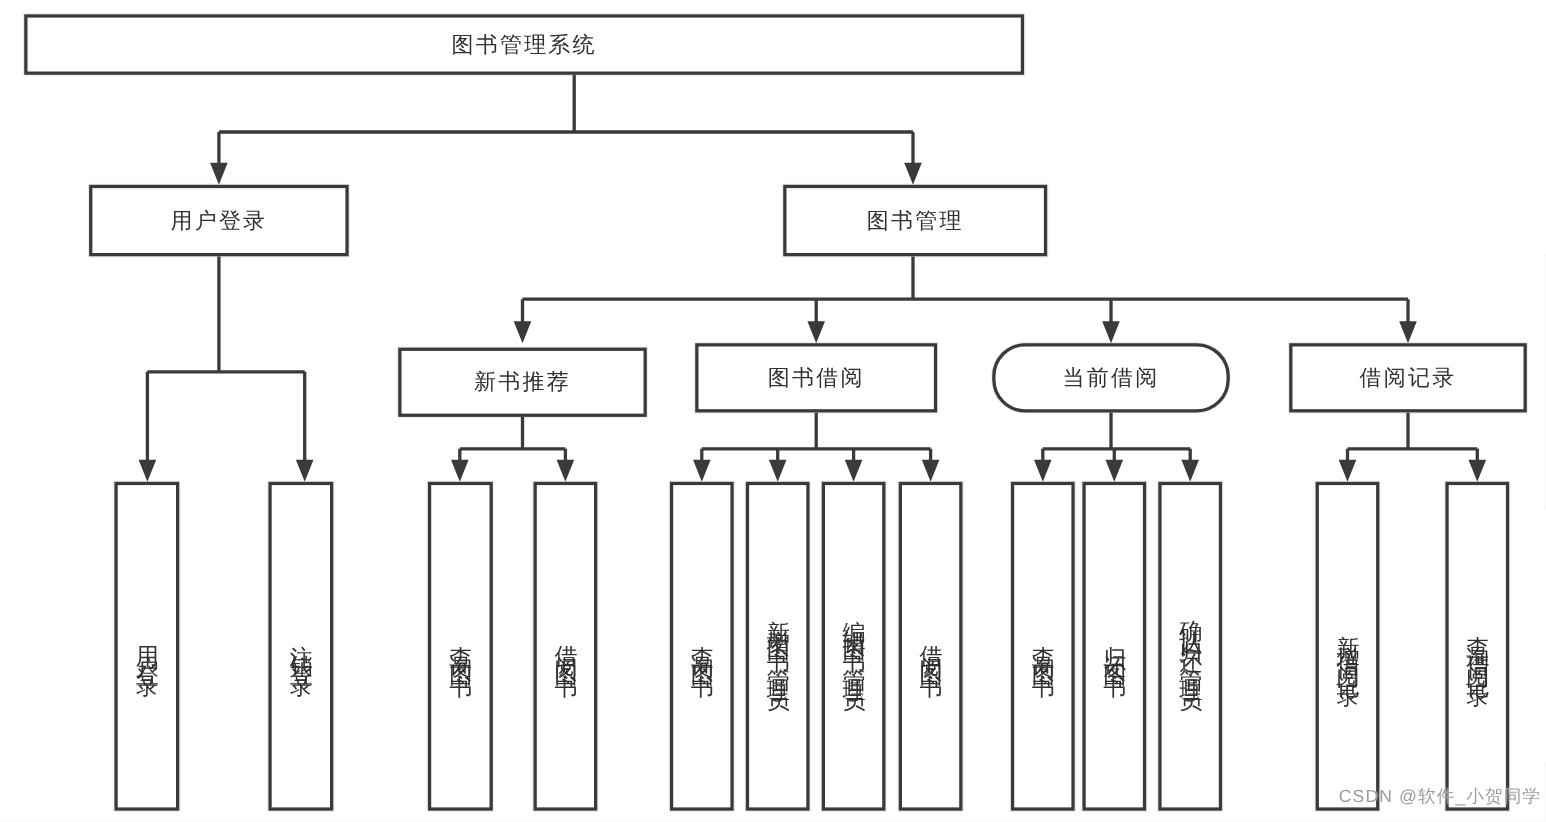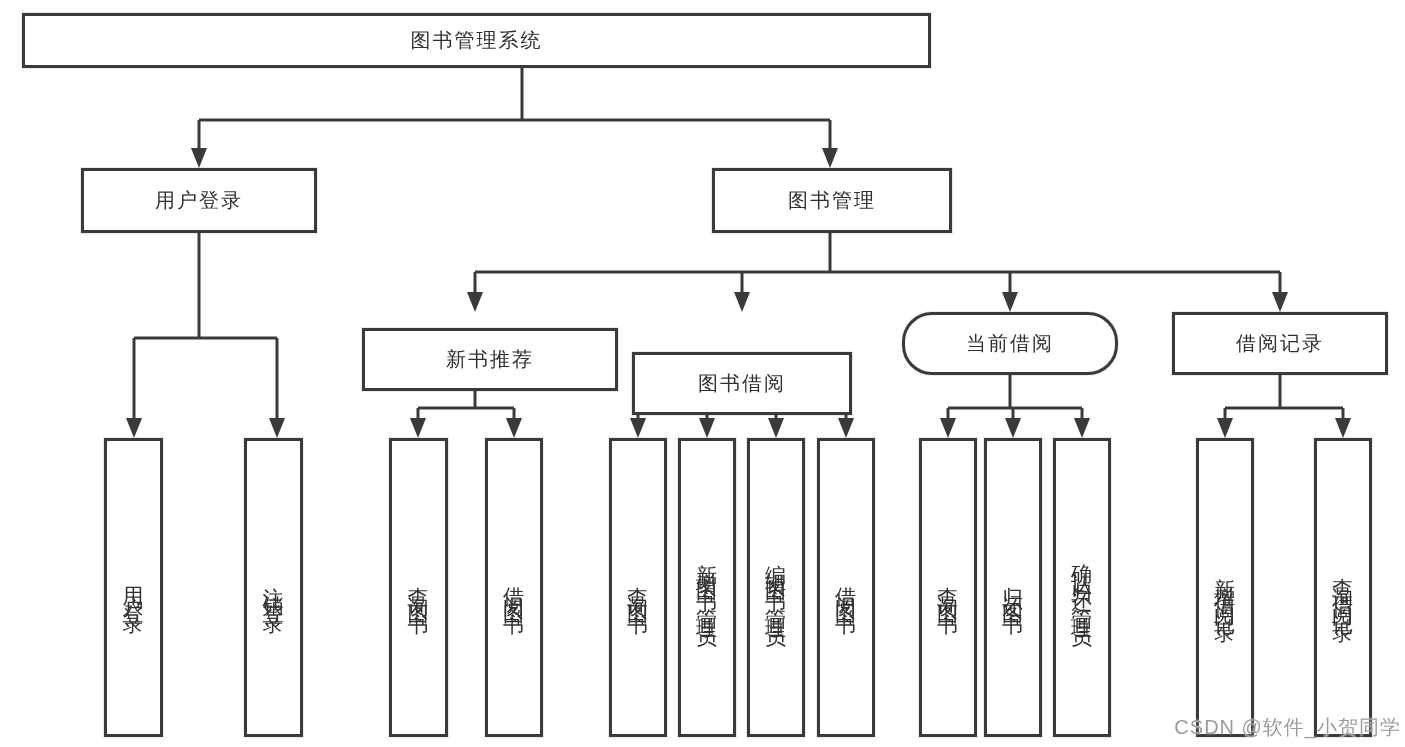--- a/index.html
+++ b/index.html
@@ -34,21 +34,21 @@
     writing-mode:vertical-rl;
     text-orientation:mixed;
     font-size:21px;
     letter-spacing:9px;
     line-height:1;
     color:var(--text);
   }
   .watermark{
     position:absolute;
     right:4px;top:714px;
-    font-size:20px;
+    font-size:16px;
     color:var(--wm);
     letter-spacing:1px;
     white-space:nowrap;
     text-shadow:0 0 2px rgba(255,255,255,.9);
     z-index:5;
   }
 </style>
 </head>
 <body>
 
@@ -74,22 +74,22 @@
       M940 418 L956 418 L948 438 Z  M1005 418 L1021 418 L1013 438 Z
       M1074 418 L1090 418 L1082 438 Z
       M1217 418 L1233 418 L1225 438 Z  M1335 418 L1351 418 L1343 438 Z"></path>
   </svg>
 
   <div class="box h-box" style="left:22px;top:13px;width:909px;height:55px;">图书管理系统</div>
 
   <div class="box h-box" style="left:81px;top:168px;width:236px;height:65px;">用户登录</div>
   <div class="box h-box" style="left:712px;top:168px;width:240px;height:65px;">图书管理</div>
 
-  <div class="box h-box" style="left:362px;top:328px;width:256px;height:63px;">新书推荐</div>
-  <div class="box h-box" style="left:632px;top:312px;width:220px;height:63px;margin-top:40px;">图书借阅</div>
+  <div class="box h-box" style="left:362px;top:316px;width:226px;height:63px;">新书推荐</div>
+  <div class="box h-box" style="left:632px;top:312px;width:220px;height:63px;">图书借阅</div>
   <div class="box h-box" style="left:902px;top:312px;width:216px;height:63px;border-radius:30px;">当前借阅</div>
   <div class="box h-box" style="left:1172px;top:312px;width:216px;height:63px;">借阅记录</div>
 
   <div class="box v-box" style="left:104px;top:438px;width:59px;height:299px;">
     <span>用户登录</span>
     </div>
   <div class="box v-box" style="left:244px;top:438px;width:59px;height:299px;">
     <span>注销登录</span>
     </div>
 

